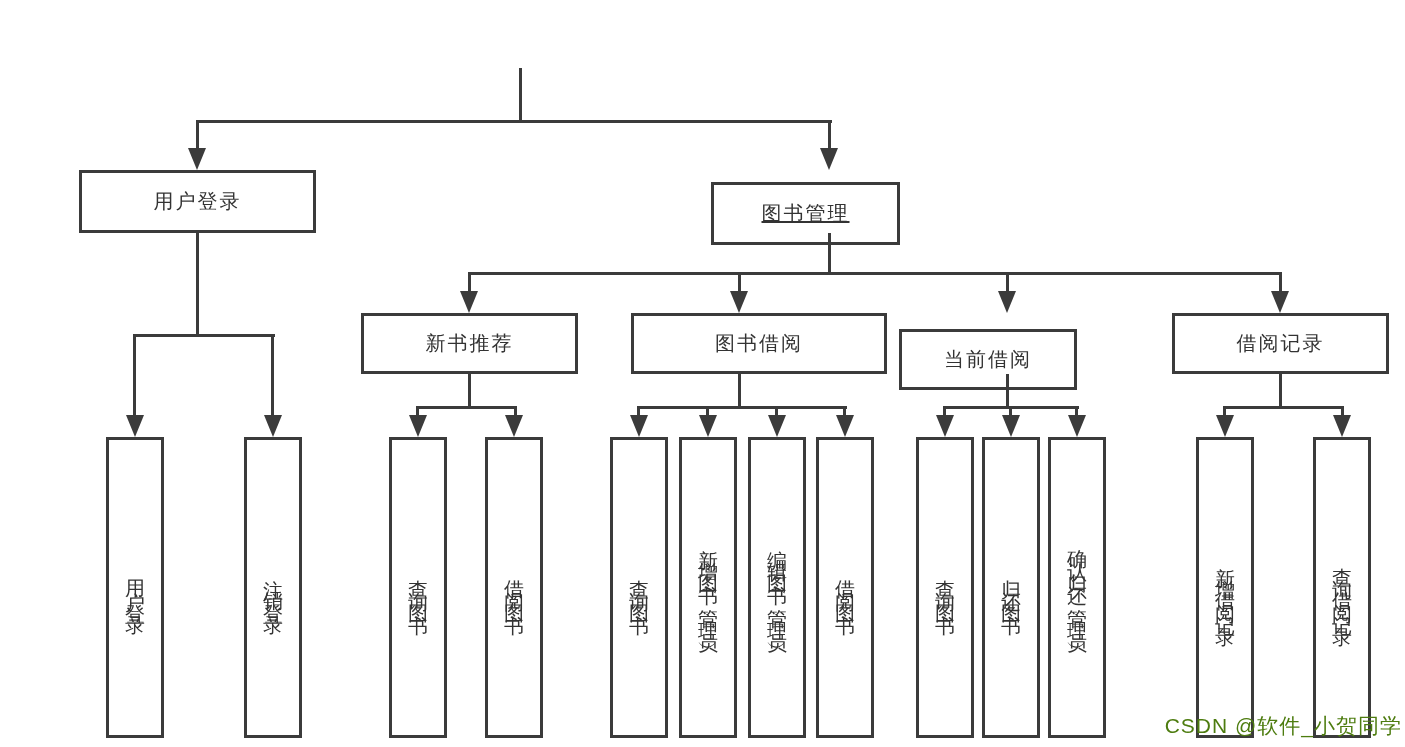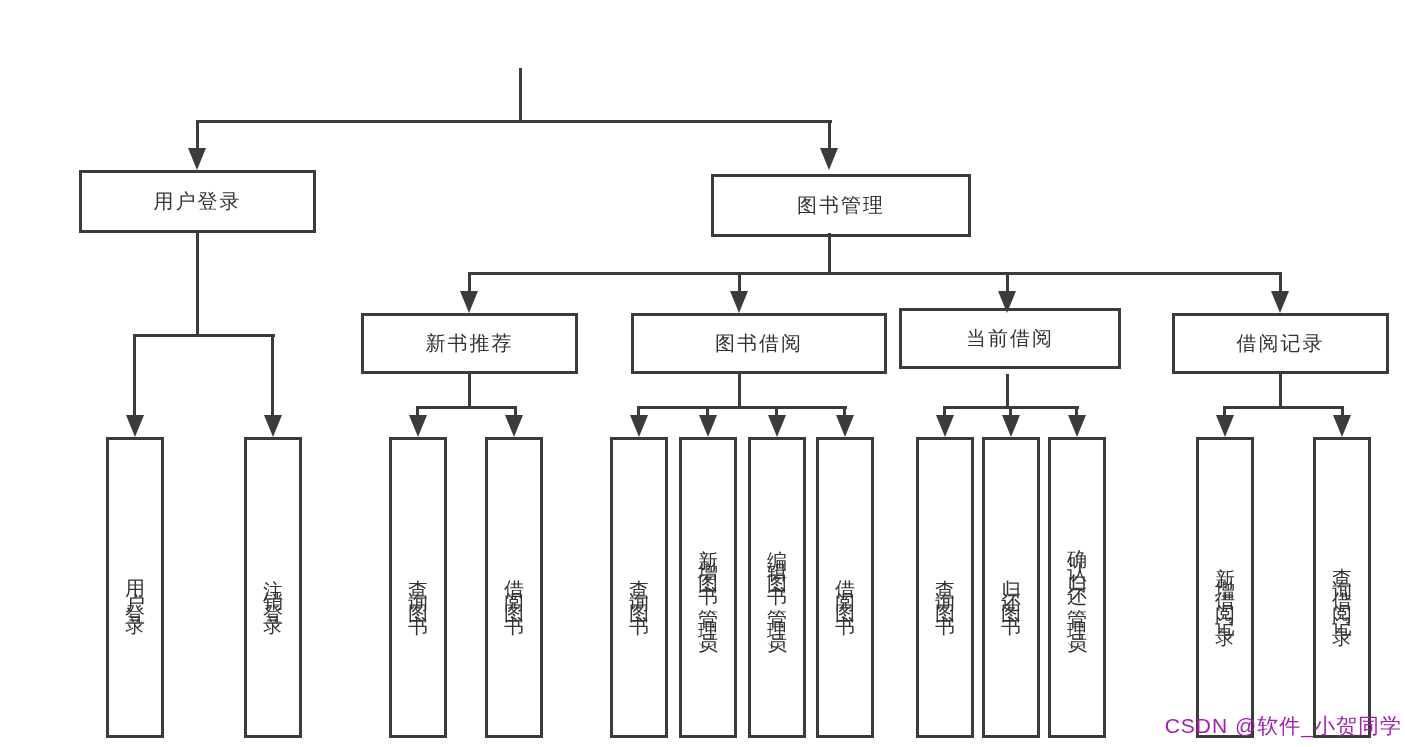--- a/index.html
+++ b/index.html
@@ -38,47 +38,47 @@
   .arrow{
     position:absolute;width:0;height:0;
     border-left:9px solid transparent;
     border-right:9px solid transparent;
     border-top:22px solid #3b3b3b;
   }
   .watermark{
     position:absolute;
     top:712px;right:3px;
     font-size:21px;
-    color:#a21caf;
+    color:#4d7c0f;
     letter-spacing:1px;
     z-index:5;
     white-space:nowrap;
     margin-left:16px;
   }
 </style>
 </head>
 <body>
 
 <div class="canvas">
 
 
   <div class="box hbox" style="left:79px;top:170px;width:237px;height:63px;">
     <span class="lbl">用户登录</span>
   </div>
-  <div class="box hbox" style="left:711px;top:174px;width:260px;height:63px;">
+  <div class="box hbox" style="left:711px;top:182px;width:189px;height:63px;text-decoration:underline;">
     <span class="lbl">图书管理</span>
   </div>
 
   <div class="box hbox" style="left:361px;top:313px;width:217px;height:61px;">
     <span class="lbl">新书推荐</span>
   </div>
   <div class="box hbox" style="left:631px;top:313px;width:256px;height:61px;">
     <span class="lbl">图书借阅</span>
   </div>
-  <div class="box hbox" style="left:899px;top:308px;width:222px;height:61px;">
+  <div class="box hbox" style="left:899px;top:329px;width:178px;height:61px;">
     <span class="lbl">当前借阅</span>
   </div>
   <div class="box hbox" style="left:1172px;top:313px;width:217px;height:61px;">
     <span class="lbl">借阅记录</span>
   </div>
 
   <div class="box vbox" style="left:106px;">
     <span class="lbl">用户登录</span>
   </div>
   <div class="box vbox" style="left:244px;">

